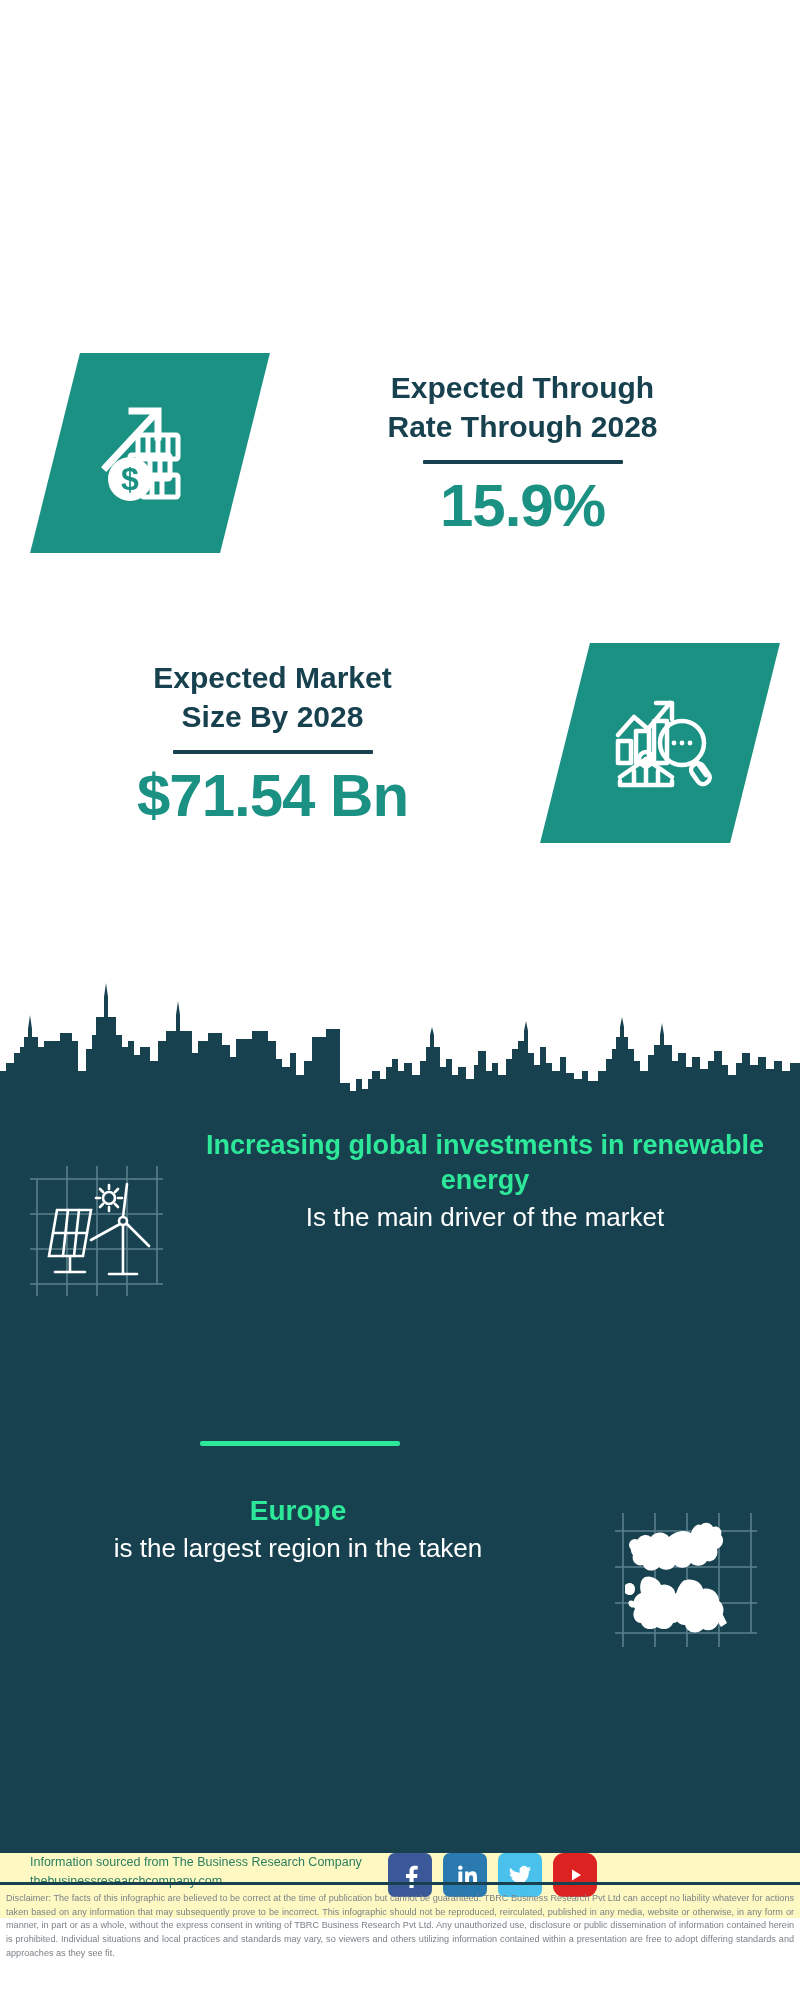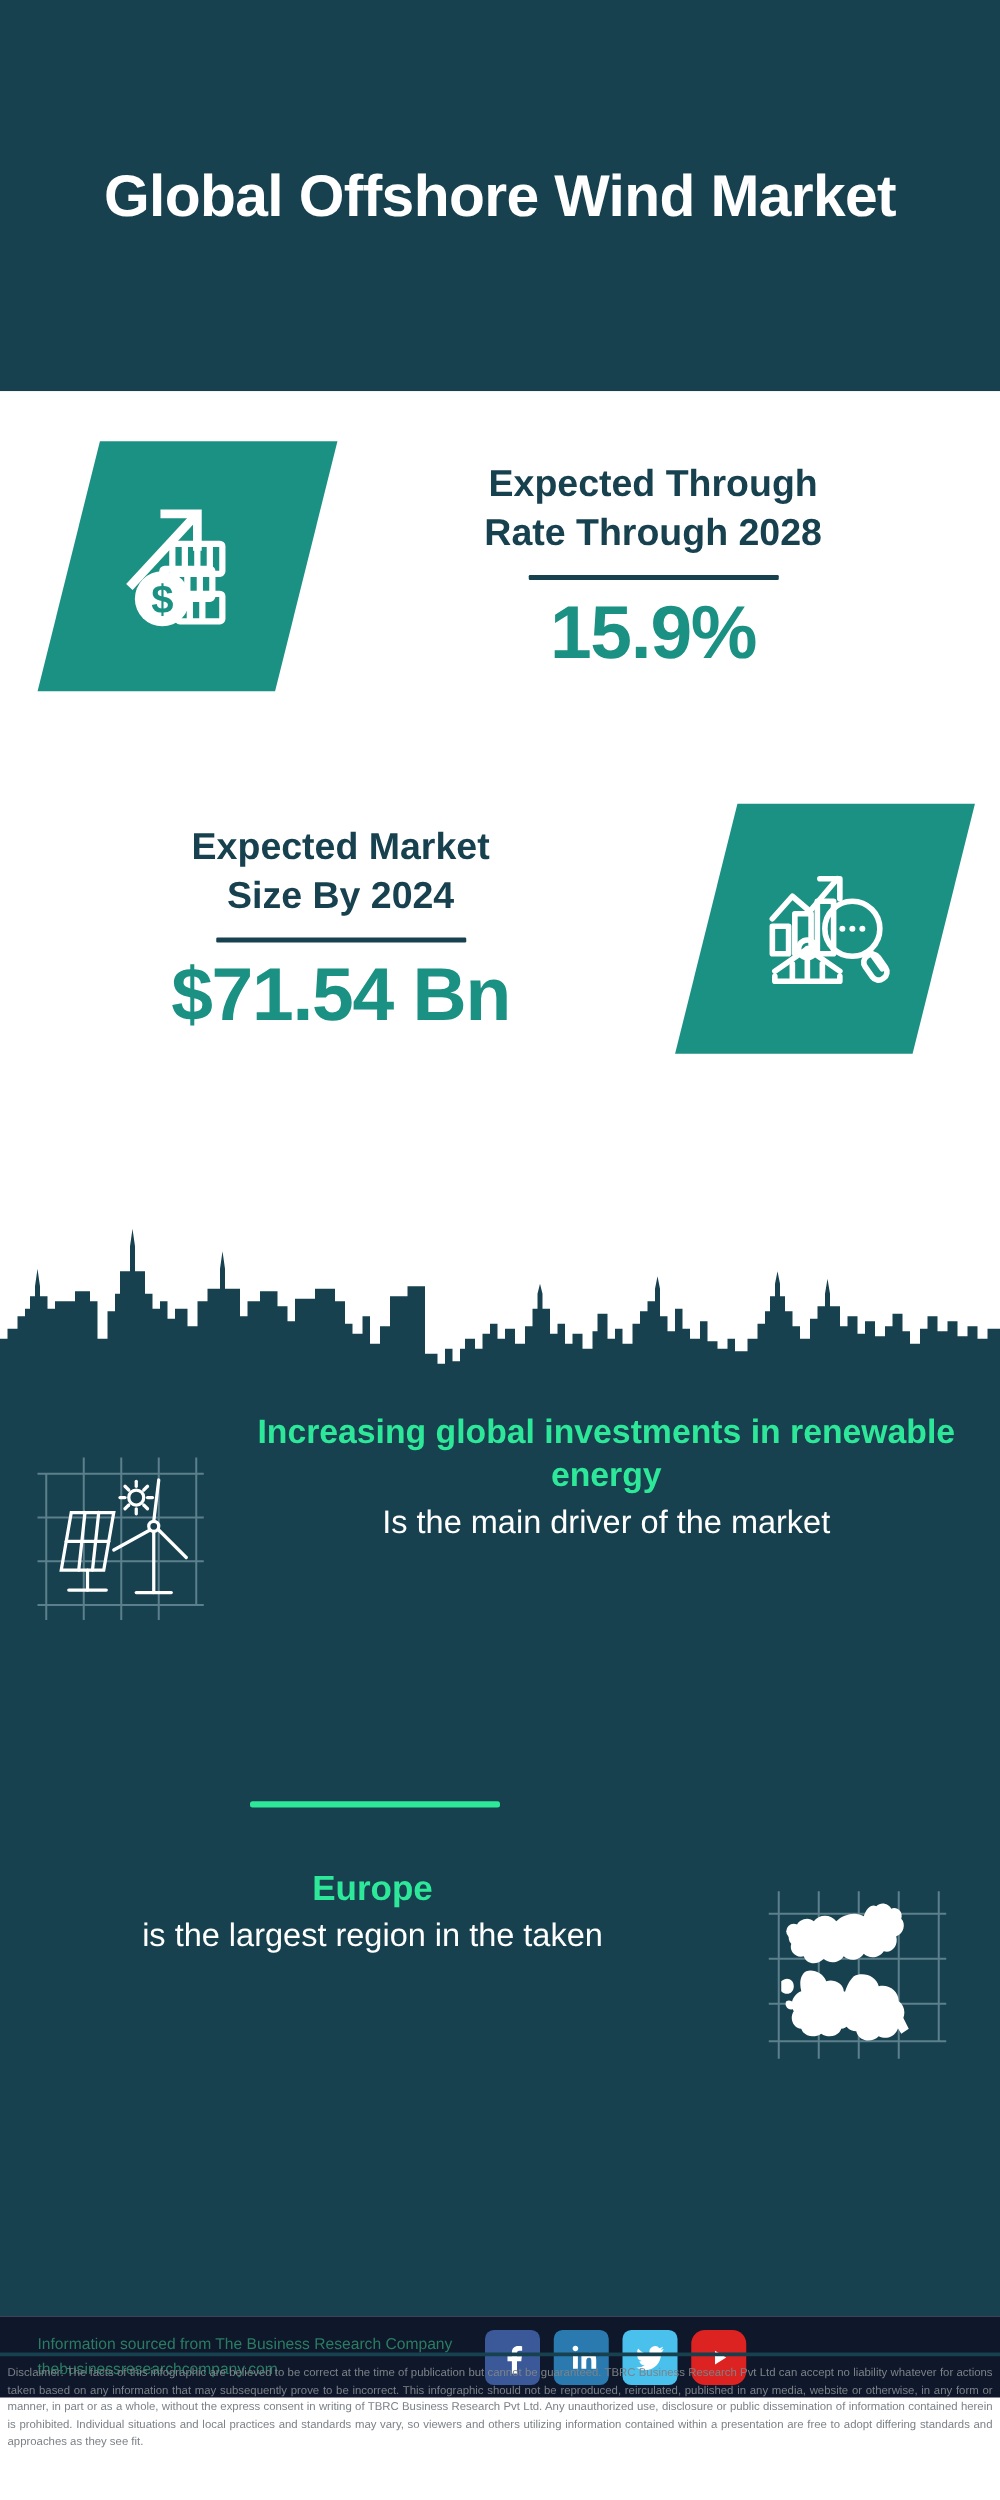--- a/index.html
+++ b/index.html
@@ -87,22 +87,22 @@
 
   .region{
     position:absolute;left:0;top:400px;width:800px;
     display:flex;align-items:flex-start;
   }
   .region .txt{flex:1 1 auto;padding-left:26px;text-align:center;}
   .region .iconbox{width:230px;flex:0 0 auto;display:flex;justify-content:center;padding-top:12px;}
 
   
   .footer{
-    position:absolute;left:0;top:1853px;width:800px;height:65px;background:#0f172a;
-    display:flex;align-items:center;
+    position:absolute;left:0;top:1853px;width:800px;height:65px;background:#fef9c3;
+    display:flex;align-items:flex-start;
   }
   .footer .src{
     padding-left:30px;width:350px;
     color:#2a7d62;font-size:12.5px;line-height:1.55;
   }
   .socials{display:flex;align-items:center;gap:11px;margin-left:8px;}
   .sico{width:44px;height:44px;border-radius:7px;display:flex;align-items:center;justify-content:center;}
   .sico.fb{background:#3b5998;}
   .sico.li{background:#2a7ab0;}
   .sico.tw{background:#4ac1ed;}
@@ -116,23 +116,20 @@
     color:#7c8287;font-size:9.1px;line-height:1.5;
     text-align:justify;
     box-sizing:border-box;
   }
 </style>
 </head>
 <body>
 
 <div class="page">
 
-  <div class="header">
-    <h1>Global Offshore Wind Market</h1>
-  </div>
 
   <div class="stats">
 
     <div class="stat-row first">
       <div class="badge left">
         <span class="ico">
           <svg width="120" height="120" viewBox="0 0 120 120">
             <g fill="none" stroke="#ffffff" stroke-width="7" stroke-linecap="square">
               <line x1="16" y1="76" x2="66" y2="22"></line>
               <polyline points="42,20 68,20 68,46"></polyline>
@@ -159,21 +156,21 @@
         <p class="stat-title">Expected Through</p>
         <p class="stat-title">Rate Through 2028</p>
         <div class="rule"></div>
         <p class="stat-value">15.9%</p>
       </div>
     </div>
 
     <div class="stat-row second">
       <div class="stat-text">
         <p class="stat-title">Expected Market</p>
-        <p class="stat-title">Size By 2024</p>
+        <p class="stat-title">Size By 2028</p>
         <div class="rule"></div>
         <p class="stat-value">$71.54 Bn</p>
       </div>
       <div class="badge right" style="margin-right:45px;">
         <span class="ico">
           <svg width="120" height="120" viewBox="0 0 120 120">
             <g fill="none" stroke="#ffffff" stroke-width="4.5" stroke-linecap="round" stroke-linejoin="round">
               <polyline points="18,54 34,36 48,48 70,22"></polyline>
               <polyline points="56,22 72,22 72,38"></polyline>
               <rect x="18" y="60" width="13" height="22"></rect>

